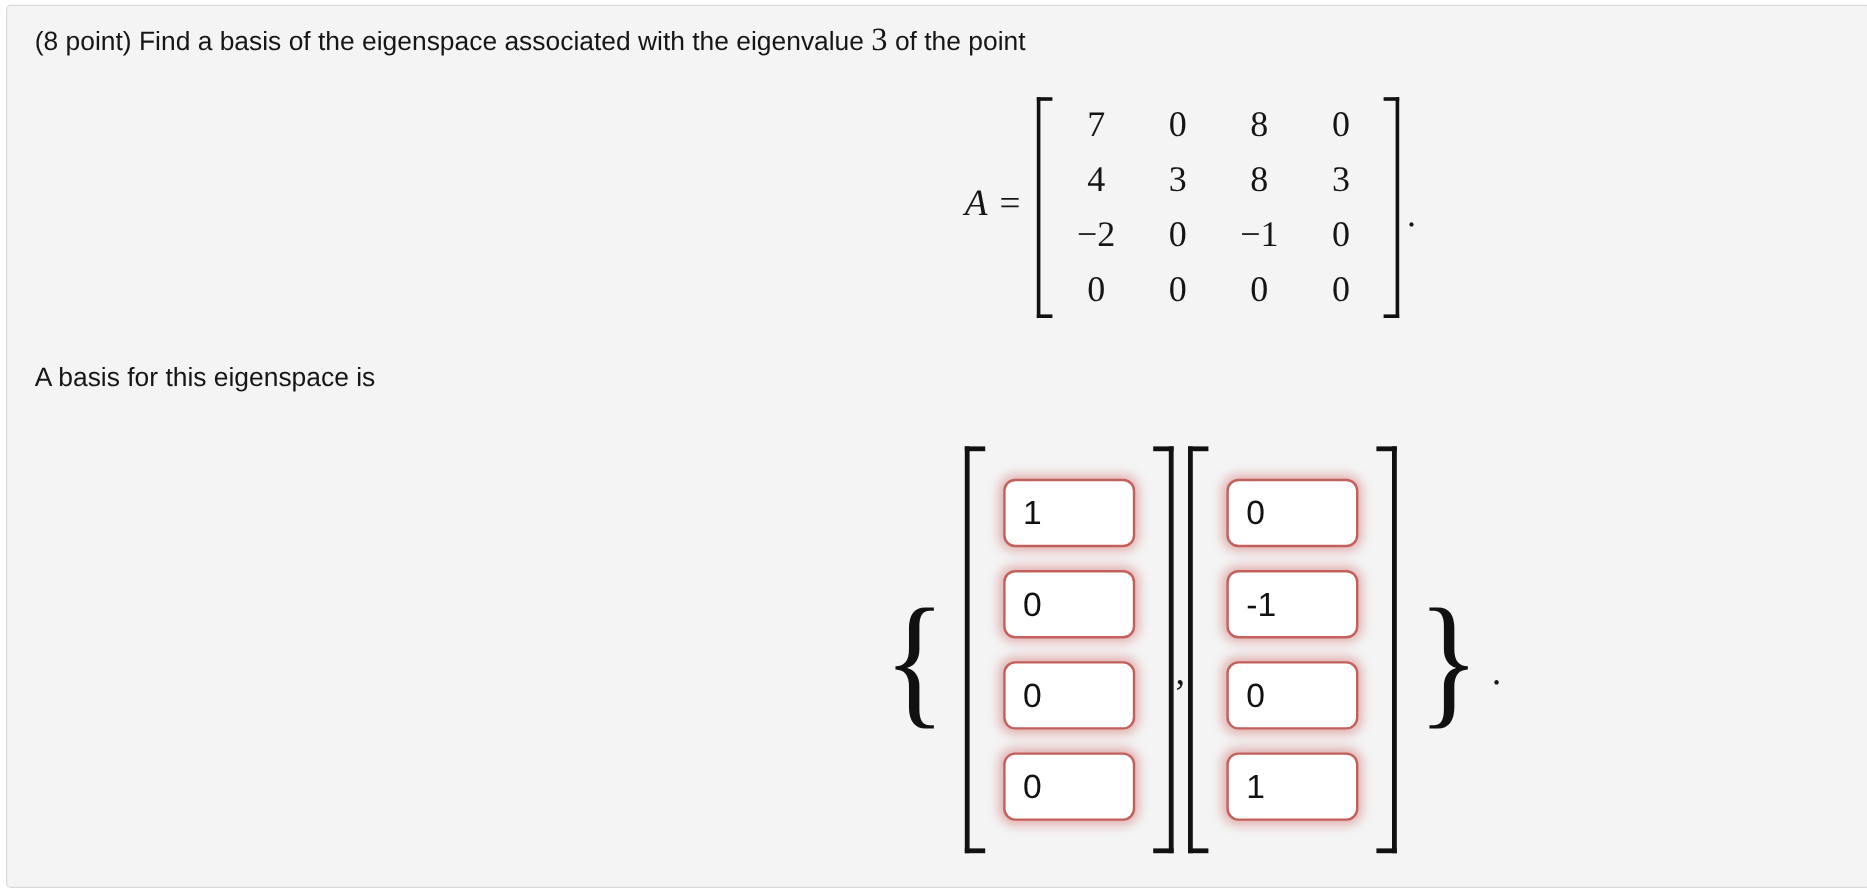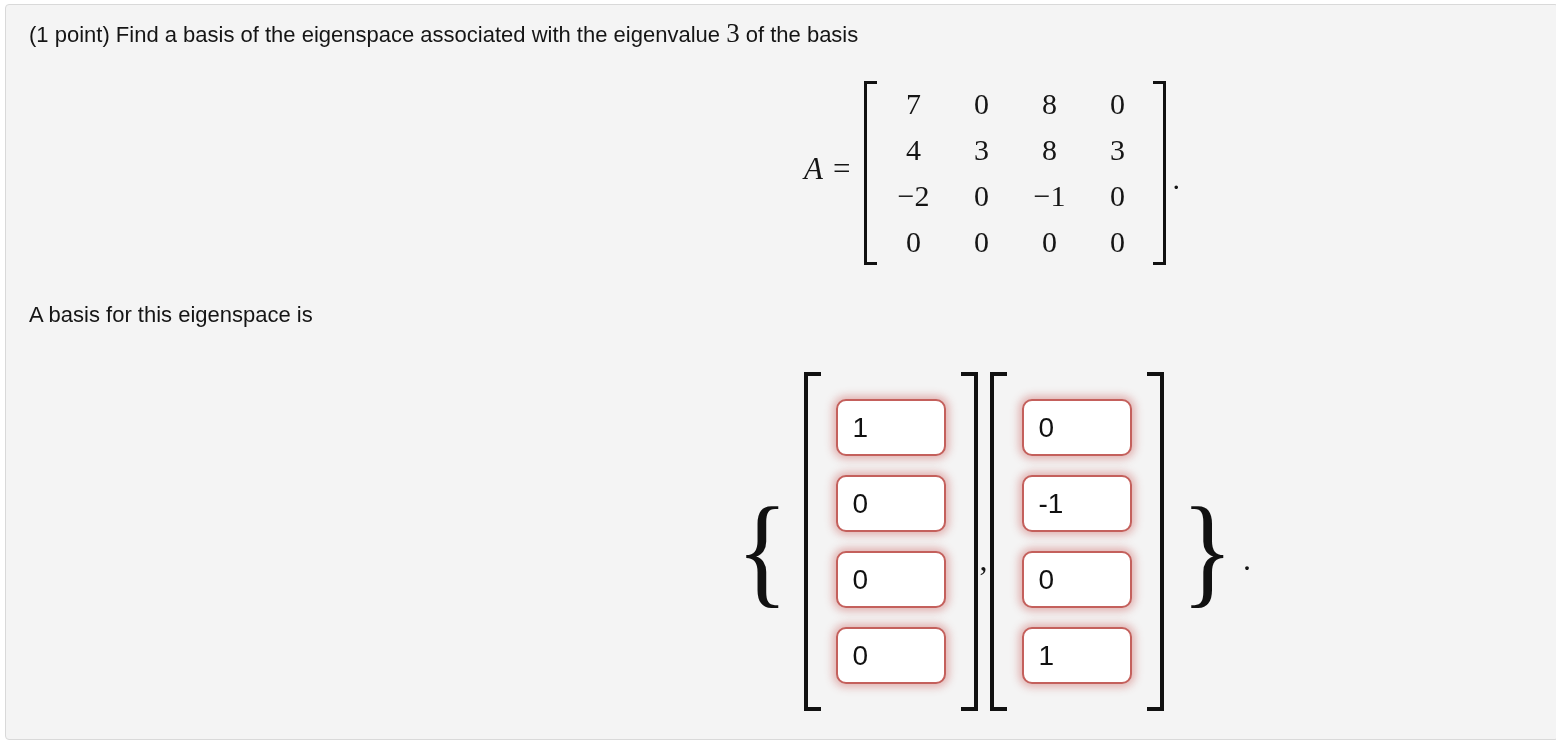--- a/index.html
+++ b/index.html
@@ -130,21 +130,21 @@
     margin-top: 36px;
   }
   .sep.comma  { margin-left: 2px; margin-right: 2px; }
   .sep.period { margin-left: 7px; }
 </style>
 </head>
 <body>
 
 <div class="panel">
 
-  <p class="ptext first"><span>(1 point) Find a basis of the eigenspace associated with the eigenvalue</span> <span class="mathnum">3</span><span> of the basis</span></p>
+  <p class="ptext first"><span>(8 point) Find a basis of the eigenspace associated with the eigenvalue</span> <span class="mathnum">3</span><span> of the point</span></p>
 
   <div class="display matrix-eq">
     <span class="msym">A</span>
     <span class="meq">=</span>
     <span class="mbracket left"></span>
     <div class="mgrid">
       <span class="mcell">7</span>
       <span class="mcell">0</span>
       <span class="mcell">8</span>
       <span class="mcell">0</span>

